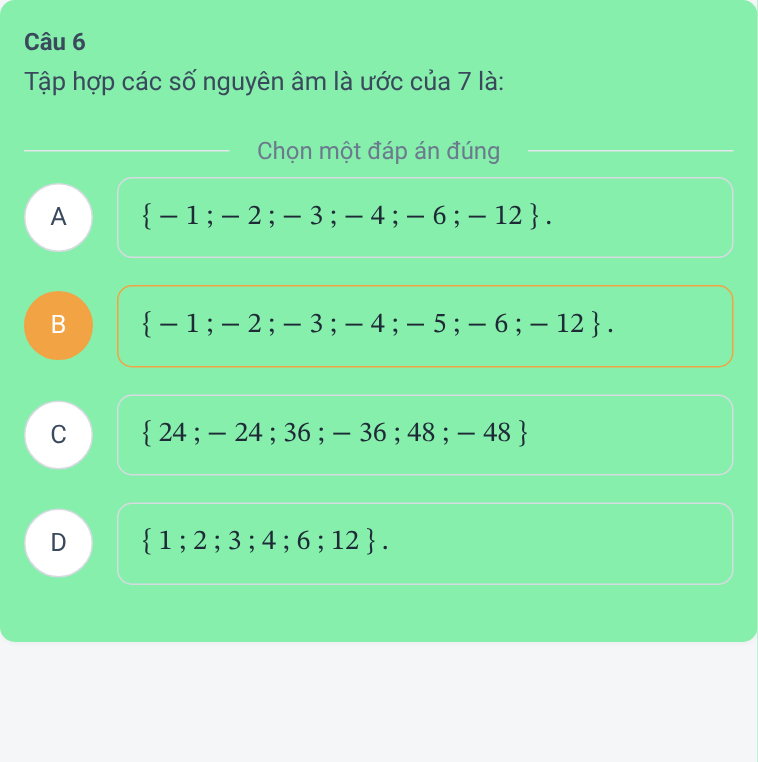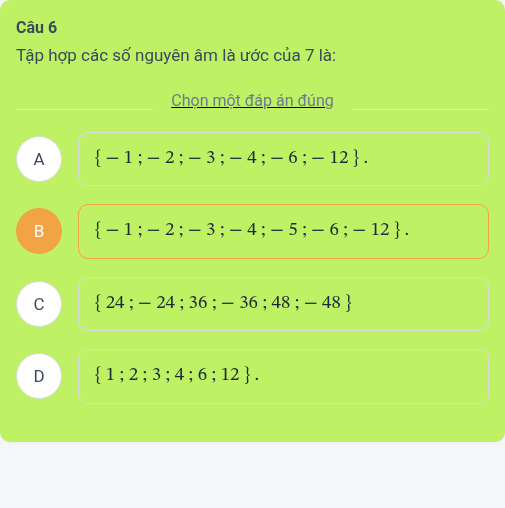--- a/index.html
+++ b/index.html
@@ -4,43 +4,42 @@
 <style>
   * { box-sizing: border-box; margin: 0; padding: 0; }
   body {
     font-family: -apple-system, BlinkMacSystemFont, "Segoe UI", Roboto, Arial, sans-serif;
     background: #f5f6f8;
     width: 505px;
     height: 508px;
     overflow: hidden;
   }
   .card {
-    background: #bef264;
+    background: #86efac;
     border-radius: 10px;
     padding: 18px 16px 20px 16px;
     margin: 0;
     box-shadow: 0 1px 3px rgba(0,0,0,0.04);
   }
   .q-title {
     font-weight: 700;
     color: #3a4a5c;
     font-size: 16px;
     margin-bottom: 6px;
   }
   .q-text {
     color: #3a4a5c;
     font-size: 17px;
     line-height: 1.5;
     margin-bottom: 22px;
   }
   .divider-row {
     display: flex;
-    align-items: flex-end;
-    margin-bottom: 22px;
-    text-decoration: underline;
+    align-items: center;
+    margin-bottom: 8px;
   }
   .divider-line {
     flex: 1;
     height: 1px;
     background: #e3e6ea;
   }
   .divider-text {
     color: #6b7a8c;
     font-size: 16px;
     padding: 0 18px;

